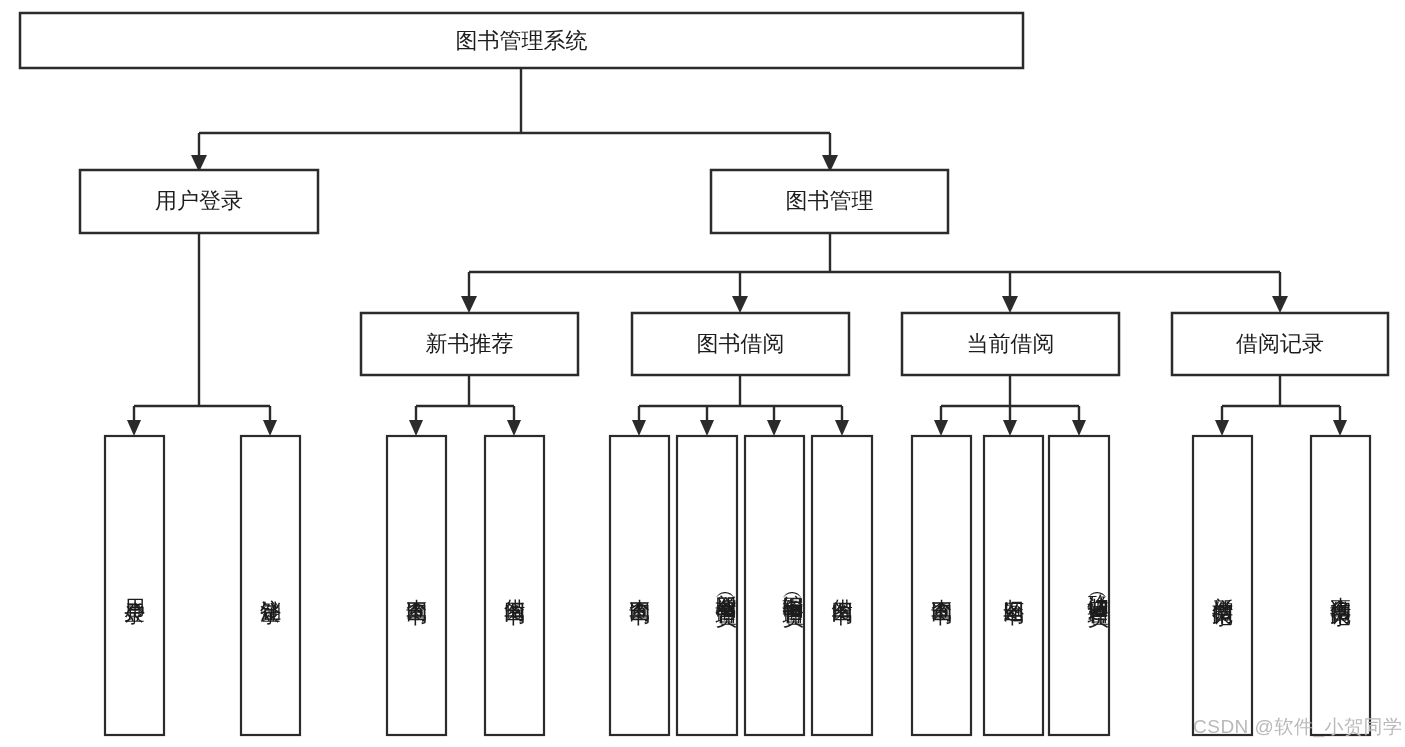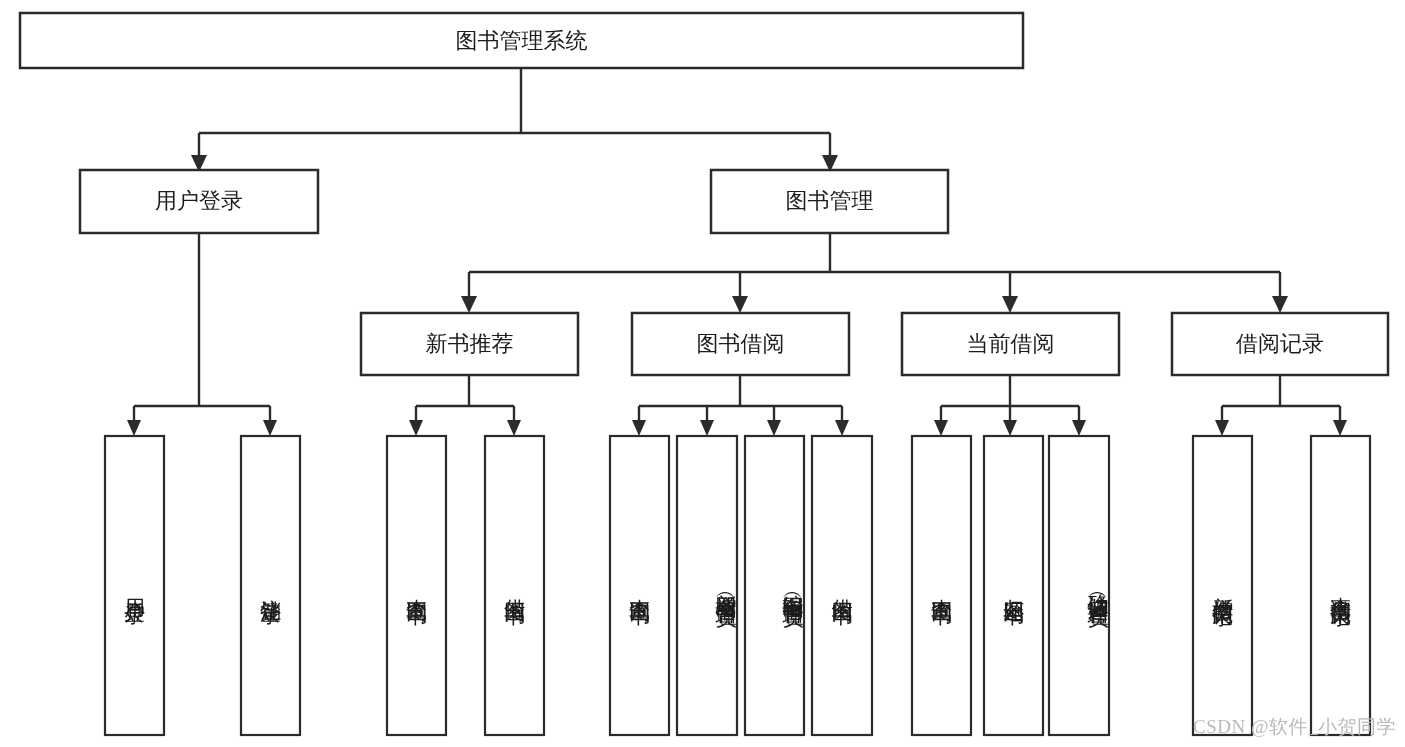--- a/index.html
+++ b/index.html
@@ -66,21 +66,21 @@
     line-height: 1.08;
     letter-spacing: 2px;
     color: #1c1c1c;
     white-space: nowrap;
     pointer-events: none;
   }
   .watermark {
     position: absolute;
     left: 1193px;
     top: 714px;
-    font-family: Liberation Serif, serif;
+    font-family: Liberation Sans, sans-serif;
     font-size: 19px;
     color: #b9b9b9;
     white-space: nowrap;
     letter-spacing: 0.5px;
   }
 </style>
 </head>
 <body>
 
 <div id="diagram-root">

